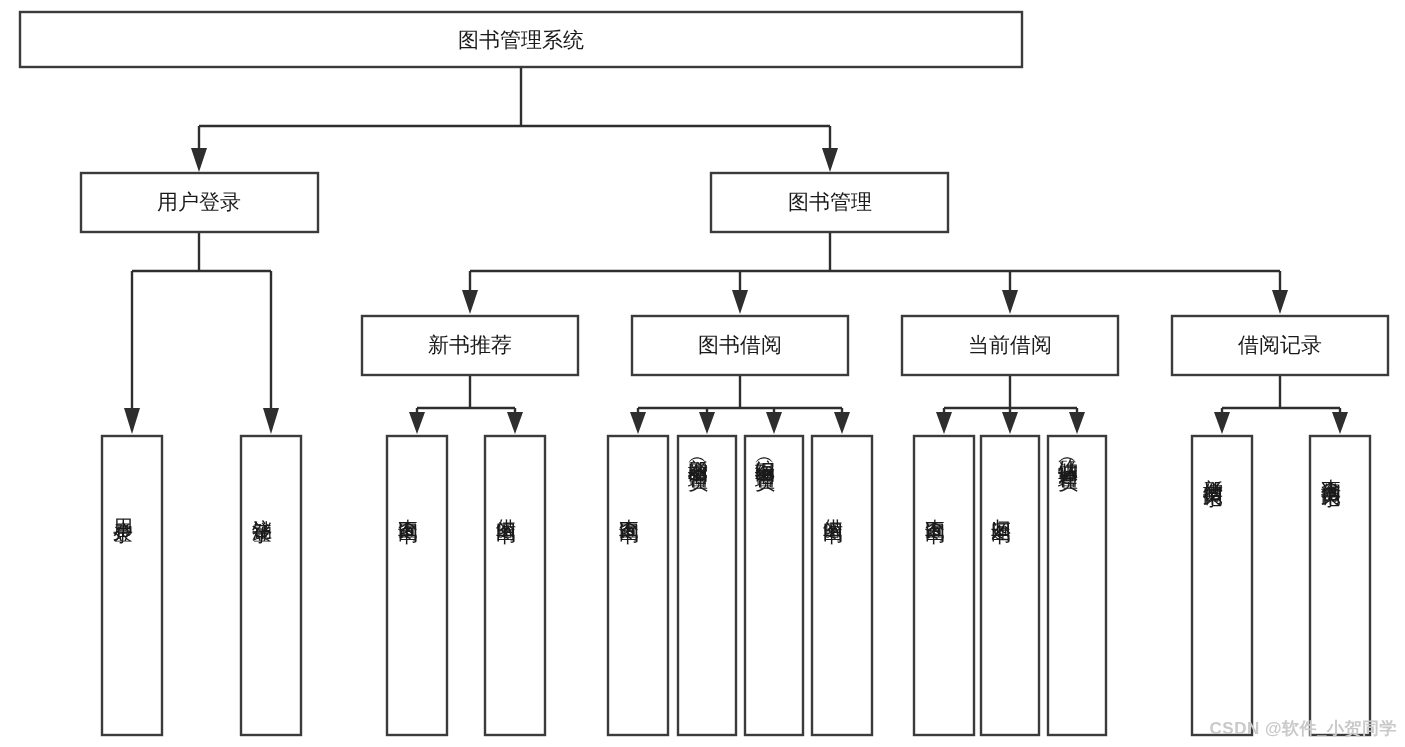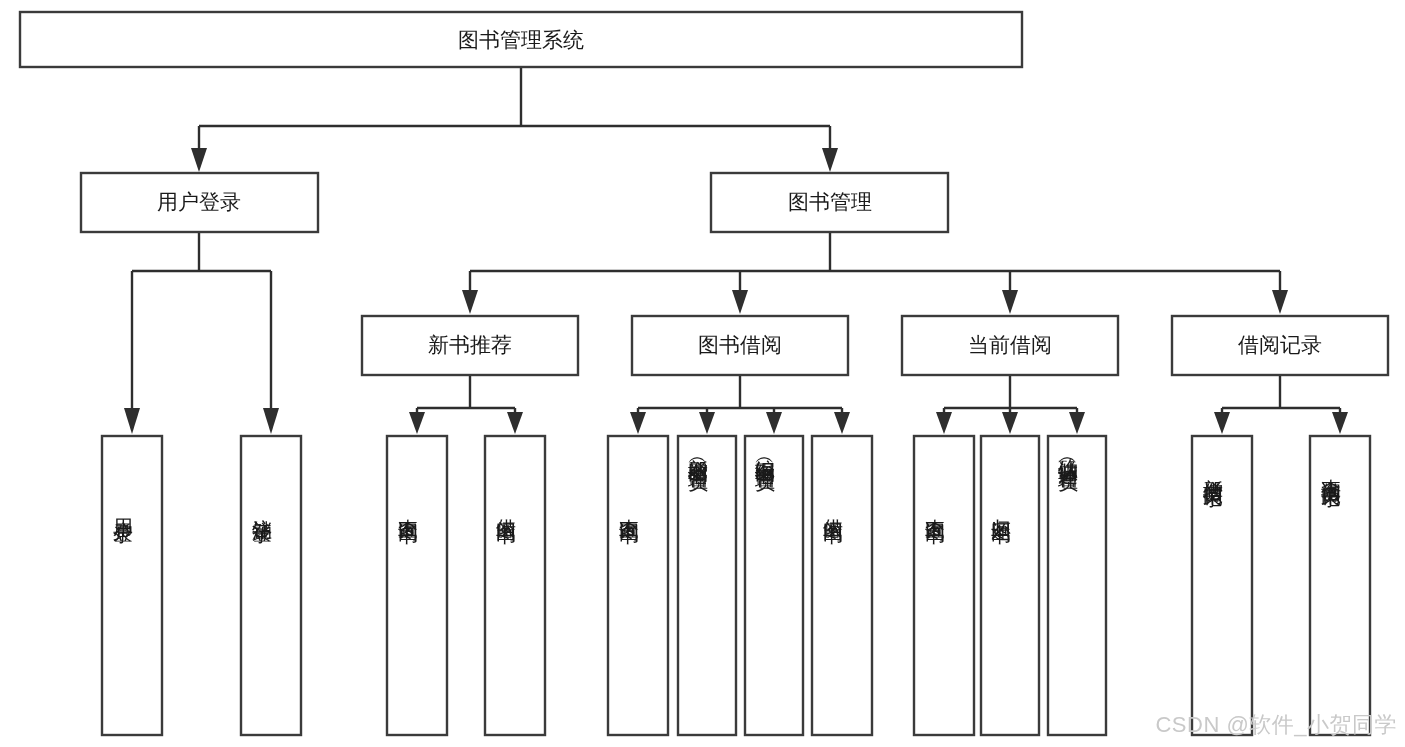--- a/index.html
+++ b/index.html
@@ -60,24 +60,25 @@
     letter-spacing: 2px;
     white-space: nowrap;
     text-align: left;
     pointer-events: none;
   }
   .watermark {
     position: absolute;
     right: 8px;
     bottom: 4px;
     font-family: "Liberation Sans", "DejaVu Sans", sans-serif;
-    font-size: 22px;
+    font-size: 17px;
     color: #c9c9c9;
     white-space: nowrap;
     letter-spacing: 0.5px;
+    font-weight: bold;
   }
 </style>
 </head>
 <body>
 
 <div id="diagram-root">
 
   <svg class="diagram" viewBox="0 0 1405 747">
 
     <g>

